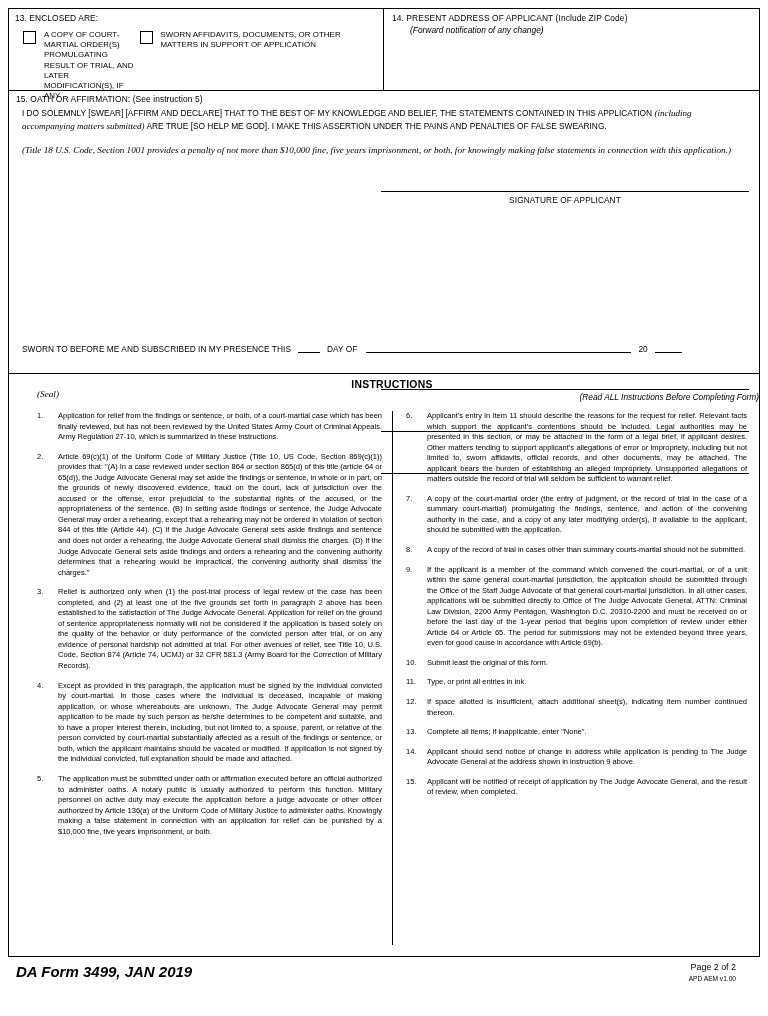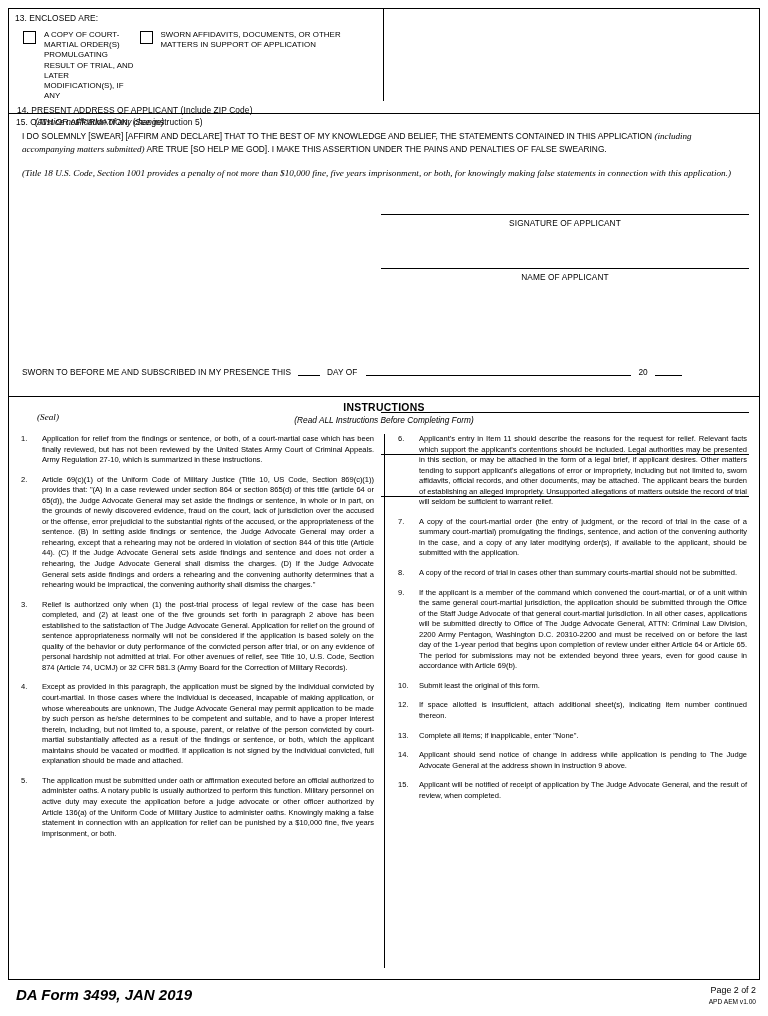--- a/index.html
+++ b/index.html
@@ -16,22 +16,21 @@
   .page {
     position: relative;
     width: 768px; height: 1016px;
     padding: 8px 8px 0 8px;
   }
 
   
   .top-block {
     display: flex;
     border: 1.6px solid #000;
-    height: 106px;
-    flex-direction: column;
+    height: 83px;
   }
   .box13 {
     width: 375px;
     border-right: 1.1px solid #000;
     padding: 4px 6px 0 6px;
     position: relative;
   }
   .box14 {
     flex: 1;
     padding: 4px 6px 0 8px;
@@ -152,31 +151,31 @@
     left: 372px;
     width: 368px;
     border-top: 1.1px solid #000;
   }
 
   
   .instr-block {
     border: 1.6px solid #000;
     border-top: none;
     height: 583px;
-    padding: 5px 0 0 0;
+    padding: 5px 0 0 16px;
     position: relative;
   }
   .instr-title {
     text-align: center;
     font-size: 10.4px;
     font-weight: bold;
     letter-spacing: .3px;
   }
   .instr-sub {
-    text-align: center;
+    text-align: right;
     font-size: 8.3px;
     font-style: italic;
     margin-top: 2px;
   }
   .instr-cols {
     display: flex;
     margin-top: 9px;
     position: relative;
     height: 540px;
   }
@@ -214,21 +213,21 @@
   }
   .footer-left {
     position: absolute;
     left: 8px; top: 6px;
     font-size: 15px;
     font-weight: bold;
     font-style: italic;
   }
   .footer-right {
     position: absolute;
-    right: 4px; top: 5px;
+    right: 24px; top: 5px;
     text-align: right;
   }
   .footer-page { font-size: 8.9px; }
   .footer-ver { font-size: 6.6px; margin-top: 3px; }
 </style>
 </head>
 <body>
 
 <div class="page">
 
@@ -246,21 +245,21 @@
           <div class="cb-text">SWORN AFFIDAVITS, DOCUMENTS, OR OTHER MATTERS IN SUPPORT OF APPLICATION</div>
         </div>
       </div>
     </div>
 
     <div class="box14">
       <div class="field-label">
         <span>14. PRESENT ADDRESS OF APPLICANT</span>
         <span class="ital">(Include ZIP Code)</span>
       </div>
-      <div class="b14-sub">(Justice notification of any change)</div>
+      <div class="b14-sub">(Forward notification of any change)</div>
       <div></div>
     </div>
 
   </div>
 
   <div class="oath-block">
 
     <div class="field-label">
       <span>15. OATH OR AFFIRMATION:</span>
       <span class="ital">(See instruction 5)</span>
@@ -273,24 +272,20 @@
         <span>ARE TRUE [SO HELP ME GOD].  I MAKE THIS ASSERTION UNDER THE PAINS AND PENALTIES OF FALSE SWEARING.</span>
       </div>
       <div class="oath-note">(Title 18 U.S. Code, Section 1001 provides a penalty of not more than $10,000 fine, five years imprisonment, or both, for knowingly making false statements in connection with this application.)</div>
     </div>
 
     <div class="sigline-wrap" style="left:372px; top:100px;">
       <div class="sig-line"></div>
       <div class="sig-caption">SIGNATURE OF APPLICANT</div>
     </div>
 
-    <div class="sigline-wrap" style="left:372px; top:154px;">
-      <div class="sig-line"></div>
-      <div class="sig-caption">NAME OF APPLICANT</div>
-    </div>
 
     <div class="sworn-row">
       <span>SWORN TO BEFORE ME AND SUBSCRIBED IN MY PRESENCE THIS</span>
       <span class="sworn-blank-sm"></span>
       <span>DAY OF</span>
       <span class="sworn-blank-lg"></span>
       <span class="sworn-year">20</span>
       <span class="sworn-blank-yr"></span>
     </div>
 
@@ -347,20 +342,24 @@
         </div>
         <div class="instr-item">
           <div class="instr-num">9.</div>
           <div class="instr-txt">If the applicant is a member of the command which convened the court-martial, or of a unit within the same general court-martial jurisdiction, the application should be submitted through the Office of the Staff Judge Advocate of that general court-martial jurisdiction. In all other cases, applications will be submitted directly to Office of The Judge Advocate General, ATTN: Criminal Law Division, 2200 Army Pentagon, Washington D.C. 20310-2200 and must be received on or before the last day of the 1-year period that begins upon completion of review under either Article 64 or Article 65. The period for submissions may not be extended beyond three years, even for good cause in accordance with Article 69(b).</div>
         </div>
         <div class="instr-item">
           <div class="instr-num">10.</div>
           <div class="instr-txt">Submit least the original of this form.</div>
         </div>
         <div class="instr-item">
+          <div class="instr-num">11.</div>
+          <div class="instr-txt">Type, or print all entries in ink.</div>
+        </div>
+        <div class="instr-item">
           <div class="instr-num">12.</div>
           <div class="instr-txt">If space allotted is insufficient, attach additional sheet(s), indicating item number continued thereon.</div>
         </div>
         <div class="instr-item">
           <div class="instr-num">13.</div>
           <div class="instr-txt">Complete all items; if inapplicable, enter "None".</div>
         </div>
         <div class="instr-item">
           <div class="instr-num">14.</div>
           <div class="instr-txt">Applicant should send notice of change in address while application is pending to The Judge Advocate General at the address shown in instruction 9 above.</div>

